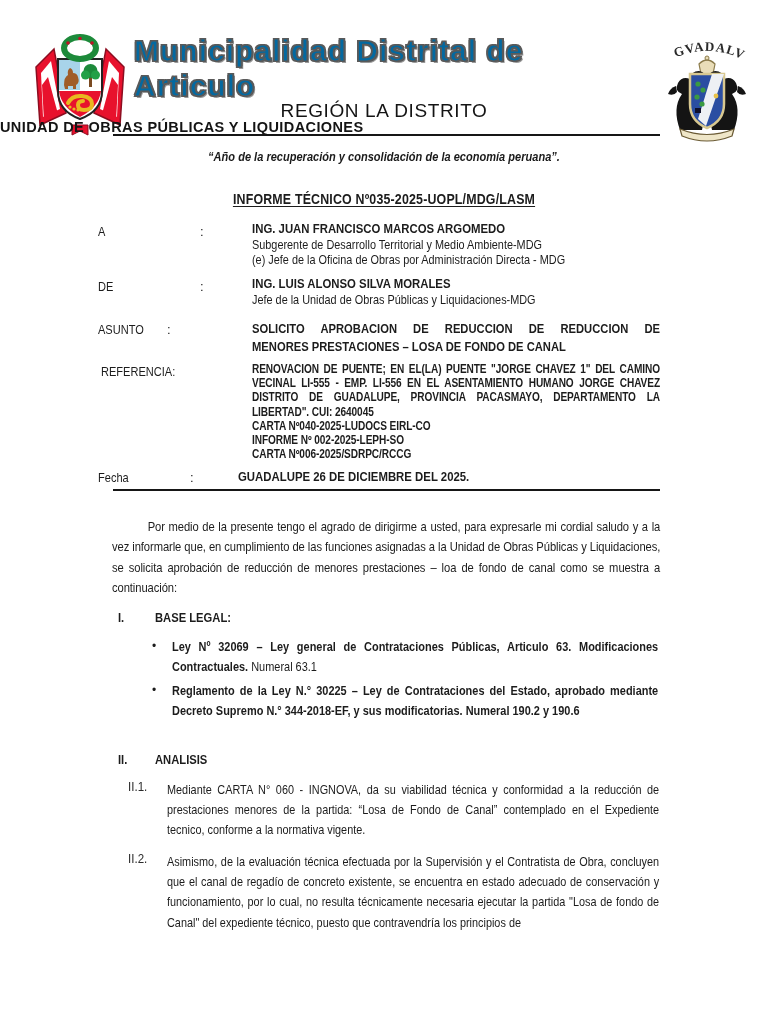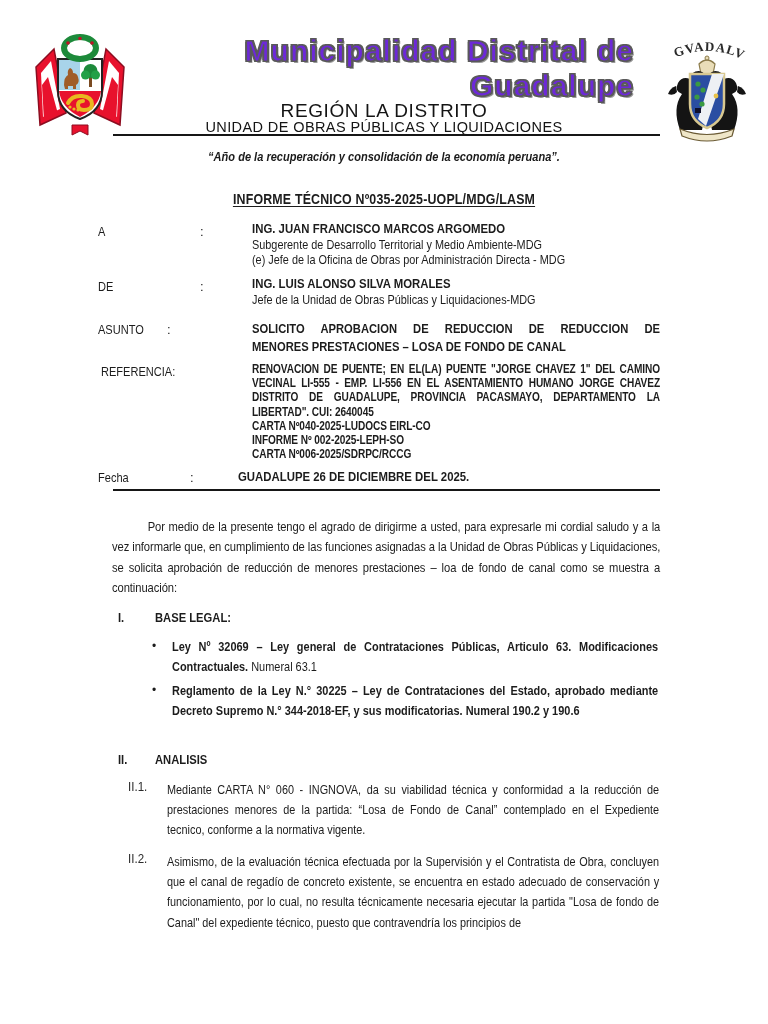--- a/index.html
+++ b/index.html
@@ -4,27 +4,27 @@
 <style>
   html,body{margin:0;padding:0;background:#fff;}
   .page{position:relative;width:768px;height:1024px;background:#ffffff;overflow:hidden;
         font-family:"Liberation Sans",sans-serif;color:#1c1c1c;}
   .abs{position:absolute;}
   .cond{transform:scaleX(0.85);transform-origin:0 0;}
   .cond-c{transform:scaleX(0.85);transform-origin:50% 0;}
   .just{text-align:justify;}
   .rule{position:absolute;height:2px;background:#161616;}
   
-  .muni{font-weight:bold;font-size:30px;line-height:35px;letter-spacing:1px;text-align:right;
-        color:#6d28d9;
+  .muni{font-weight:bold;font-size:30px;line-height:35px;letter-spacing:1px;text-align:left;
+        color:#0369a1;
         text-shadow:-1.3px -1.3px 0 #5a5a5a, 1.3px -1.3px 0 #5a5a5a,
                     -1.3px 1.3px 0 #5a5a5a, 1.3px 1.3px 0 #5a5a5a, 2px 2px 0 #9a9a9a;
         -webkit-text-stroke:1.2px #5a5a5a;}
   .region{font-size:19px;letter-spacing:0.6px;text-align:center;color:#141414;}
-  .unit{font-size:14.5px;letter-spacing:0.4px;text-align:center;color:#141414;}
+  .unit{font-size:14.5px;letter-spacing:0.4px;text-align:left;color:#141414;font-weight:bold;}
   .motto{font-size:13px;font-weight:bold;font-style:italic;text-align:center;color:#1a1a1a;}
   .doctitle{font-size:14.6px;font-weight:bold;text-align:center;letter-spacing:0.2px;}
   .doctitle span{text-decoration:underline;text-underline-offset:2px;}
   
   .lbl{font-size:13px;}
   .name{font-size:13.4px;font-weight:bold;line-height:15.6px;}
   .sub{font-size:12.8px;line-height:15.2px;}
   .asunto-line{font-size:13.2px;font-weight:bold;line-height:18.4px;}
   .jlast{text-align:justify;text-align-last:justify;}
   .ref{font-size:11.9px;font-weight:bold;line-height:14.2px;letter-spacing:-0.1px;}
@@ -106,21 +106,21 @@
         <circle cx="52" cy="70" r="2.6"></circle>
     </g>
     <circle cx="66" cy="62" r="2.4" fill="#e8c24a"></circle>
     <rect x="45" y="74" width="6" height="5" fill="#10102a"></rect>
 
     <path d="M30 95 Q57 106 84 95 L82 102 Q57 112 32 102 Z" fill="#efe6c8" stroke="#6a5a34" stroke-width="1.2"></path>
   </svg>
 
   <div class="abs muni" style="left:134px;top:33px;width:500px">
     <div>Municipalidad Distrital de</div>
-    <div>Guadalupe</div>
+    <div>Articulo</div>
   </div>
   <div class="abs region" style="left:0;top:100px;width:768px">REGIÓN LA DISTRITO</div>
   <div class="abs unit" style="left:0;top:119px;width:768px">UNIDAD DE OBRAS PÚBLICAS Y LIQUIDACIONES</div>
   <div class="rule" style="left:113px;top:134px;width:547px"></div>
 
   <div class="abs motto cond-c" style="left:0;top:149px;width:768px">“Año de la recuperación y consolidación de la economía peruana”.</div>
 
   <div class="abs doctitle cond-c" style="left:0;top:191px;width:768px">
     <span>INFORME TÉCNICO Nº035-2025-UOPL/MDG/LASM</span>
   </div>

